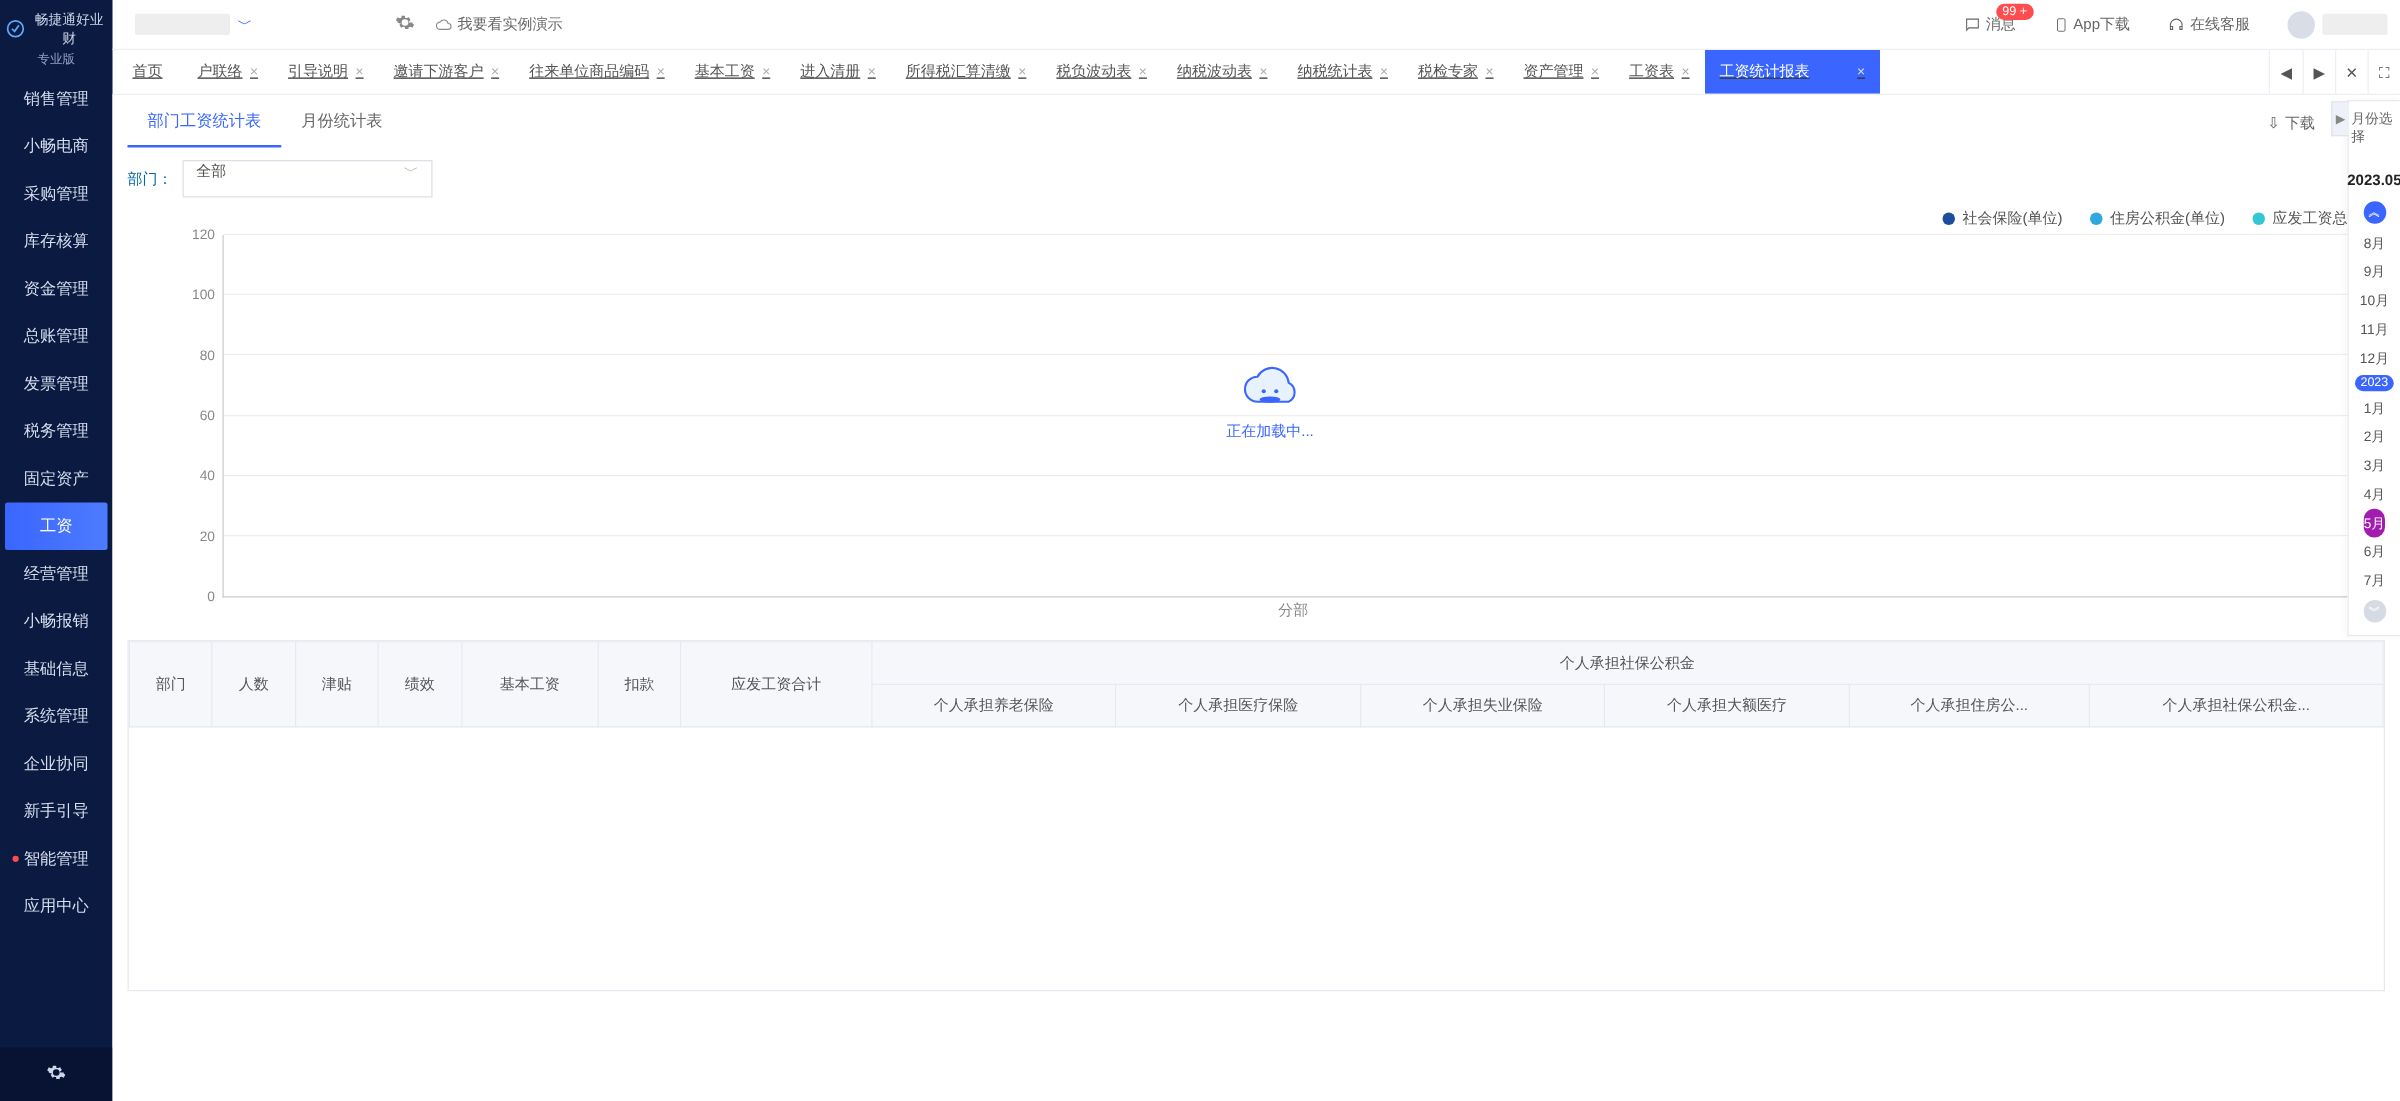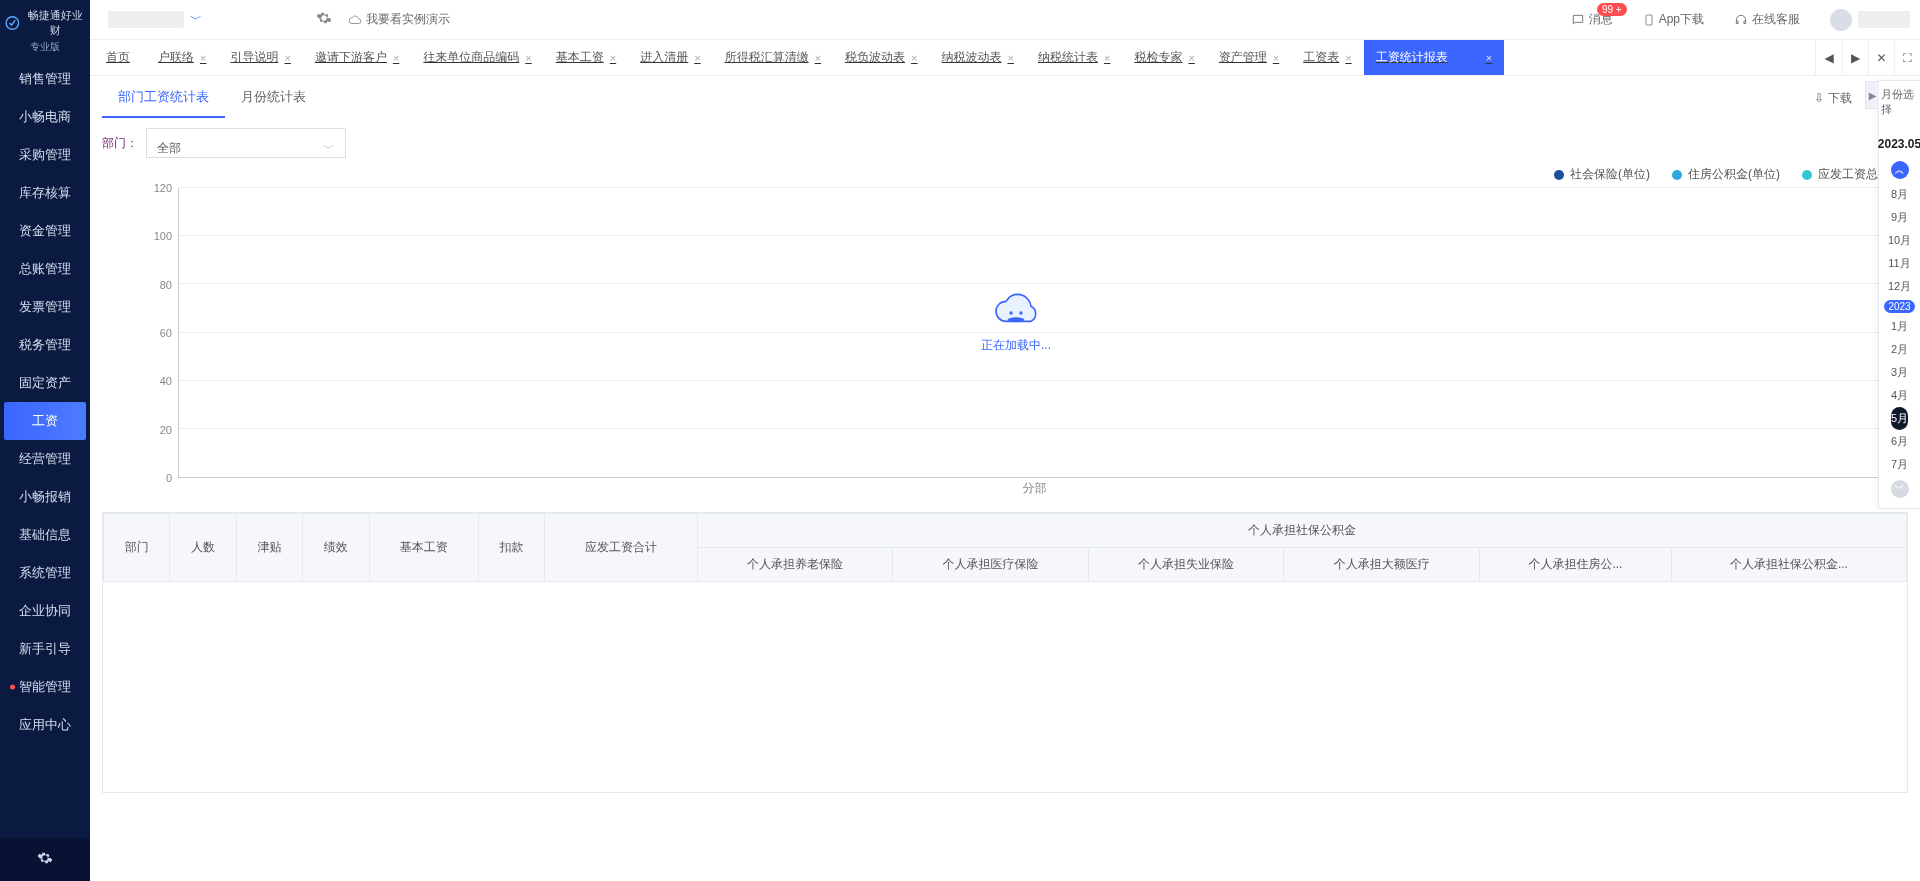--- a/index.html
+++ b/index.html
@@ -52,22 +52,22 @@
 
 .content { flex: 1; padding: 0 12px 12px 12px; position: relative; background: #fff; overflow: hidden; }
 .subtabs-row { display: flex; align-items: center; height: 44px; }
 .subtabs { display: flex; }
 .subtab { padding: 10px 16px; font-size: 13px; color: #666; cursor: pointer; border-bottom: 2px solid transparent; }
 .subtab.active { color: #3a66ff; border-bottom-color: #3a66ff; text-align: center; }
 .subtab-actions { margin-left: auto; display: flex; gap: 18px; color: #666; }
 .sub-action { display: flex; align-items: center; gap: 4px; cursor: pointer; }
 
 .filter-row { display: flex; align-items: center; padding: 8px 0 14px; gap: 8px; }
-.filter-label { color: #701a75; }
-.select { width: 200px; height: 30px; border: 1px solid #dcdfe6; border-radius: 0; display: flex; align-items: flex-end; justify-content: space-between; padding: 0 10px; color: #555; cursor: pointer; background: #fff; }
+.filter-label { color: #0369a1; }
+.select { width: 200px; height: 30px; border: 1px solid #dcdfe6; border-radius: 0; display: flex; align-items: flex-start; justify-content: space-between; padding: 0 10px; color: #555; cursor: pointer; background: #fff; }
 
 
 .chart-area { position: relative; height: 330px; margin: 0 8px 10px 30px; }
 .legend { position: absolute; top: -6px; right: 10px; display: flex; gap: 22px; color: #555; }
 .legend-item { display: flex; align-items: center; gap: 6px; }
 .legend-dot { width: 10px; height: 10px; border-radius: 50%; }
 .chart-body { position: absolute; top: 16px; left: 0; right: 0; bottom: 24px; }
 .y-axis { position: absolute; left: 10px; top: 0; bottom: 0; width: 30px; }
 .y-tick { position: absolute; right: 0; transform: translateY(50%); color: #888; font-size: 11px; text-align: right; width: 100%; }
 .plot { position: absolute; left: 46px; right: 10px; top: 0; bottom: 0; border-left: 1px solid #ccc; border-bottom: 1px solid #ccc; }
@@ -82,21 +82,21 @@
 th { background: #f5f7fb; font-weight: normal; color: #555; font-size: 12px; padding: 8px 6px; border: 1px solid #e6e9ef; text-align: center; white-space: nowrap; }
 .empty-body td { height: 210px; border: none; }
 
 
 .month-panel { position: absolute; right: 0; top: 80px; width: 42px; background: #fff; border: 1px solid #e6e9ef; border-right: none; display: flex; flex-direction: column; align-items: center; padding: 6px 2px; box-shadow: -2px 0 6px rgba(0,0,0,.04); }
 .mp-title { font-size: 11px; color: #666; }
 .mp-year-sel { font-size: 12px; font-weight: bold; color: #222; margin: 20px 0 6px; }
 .mp-arrow { width: 18px; height: 18px; border-radius: 50%; background: #3a66ff; color: #fff; display: flex; align-items: center; justify-content: center; font-size: 10px; cursor: pointer; margin: 4px 0; }
 .mp-arrow.grey { background: #d6dae3; color: #fff; }
 .mp-month { font-size: 11px; color: #555; padding: 4px 0; cursor: pointer; width: 100%; text-align: center; }
-.mp-month.active { background: #0f172a; color: #fff; border-radius: 10px; }
+.mp-month.active { background: #a21caf; color: #fff; border-radius: 10px; }
 .mp-year-badge { font-size: 10px; background: #3a66ff; color: #fff; padding: 1px 4px; border-radius: 8px; margin: 2px 0; }
 .mp-handle { position: absolute; left: -14px; top: 0; width: 14px; height: 28px; background: #eef1f7; border: 1px solid #e0e4ec; border-right: none; display: flex; align-items: center; justify-content: center; font-size: 10px; color: #888; cursor: pointer; }
 </style>
 </head>
 <body>
 
 <div class="app">
 
   <div class="sidebar">
     <div class="logo-area">

